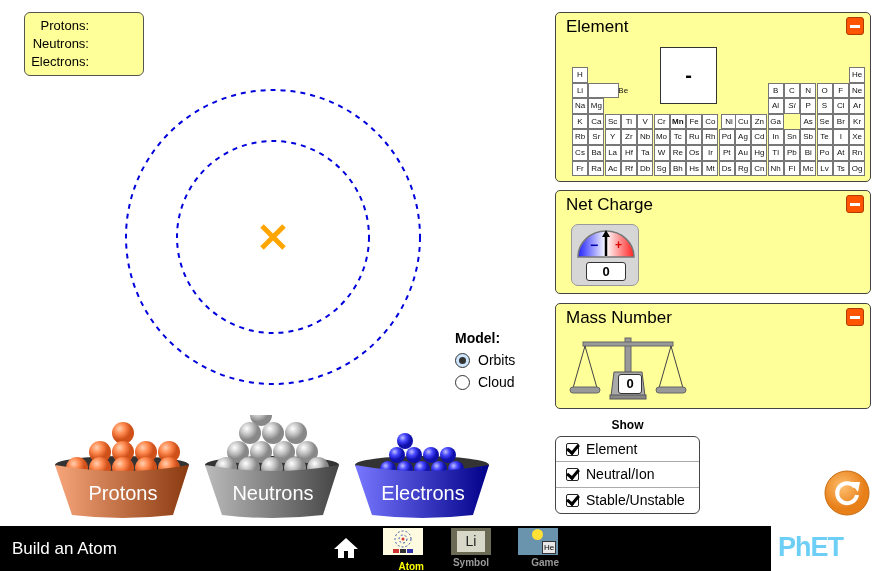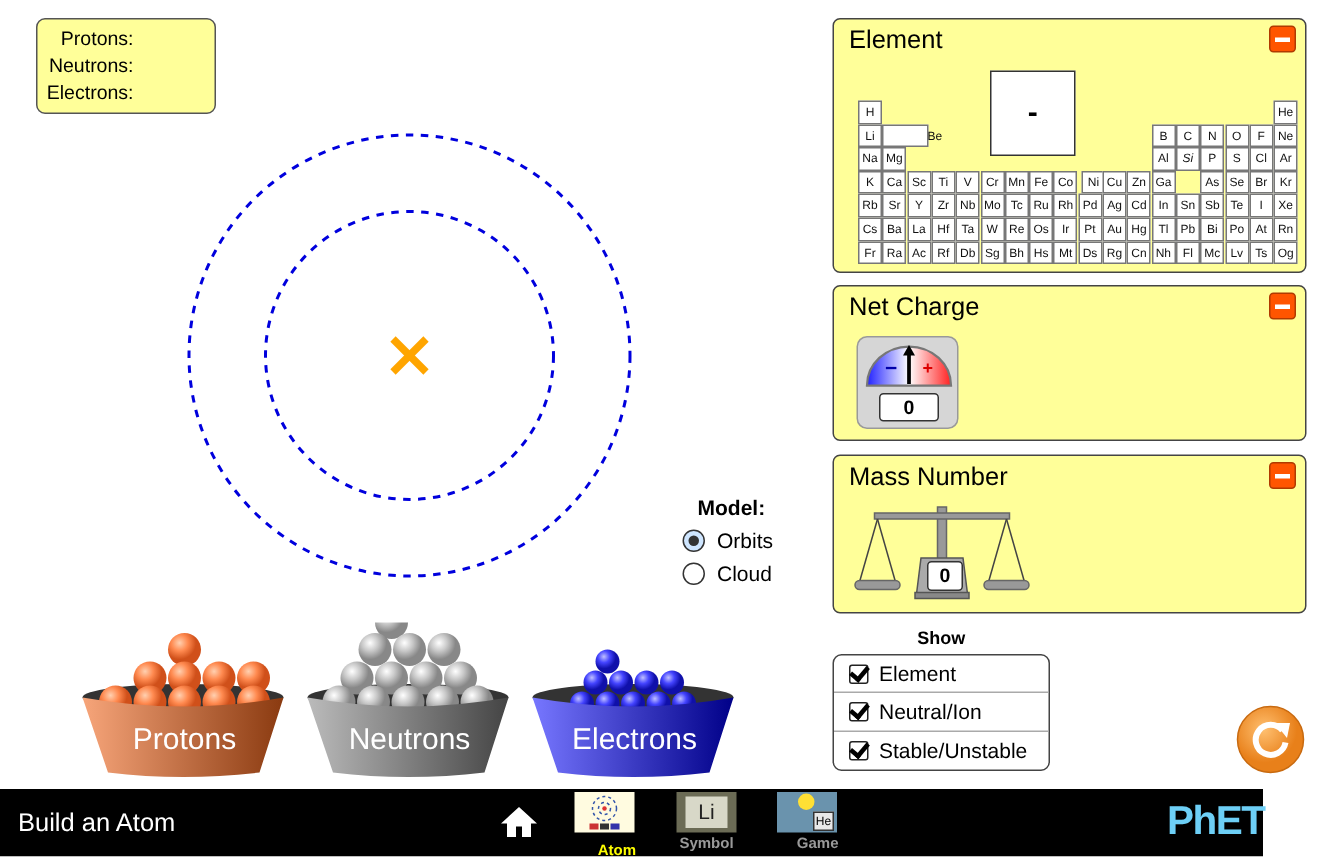--- a/index.html
+++ b/index.html
@@ -16,21 +16,21 @@
   .elem-box { position: absolute; left: 104px; top: 34px; width: 57px; height: 57px; background: #fff; border: 1px solid #333; font-size: 20px; font-weight: bold; text-align: center; line-height: 55px; }
   .radio-row { position: absolute; left: 455px; font-size: 14px; display: flex; align-items: center; gap: 8px; cursor: pointer; }
   .radio { width: 15px; height: 15px; border: 1px solid #333; border-radius: 50%; background: #fff; position: relative; }
   .radio.on { background: #cfe6ff; }
   .radio.on::after { content: ""; position: absolute; left: 3px; top: 3px; width: 7px; height: 7px; border-radius: 50%; background: #333; }
   .show-box { position: absolute; left: 555px; top: 436px; width: 145px; height: 78px; border: 1px solid #444; border-radius: 6px; background: #fff; }
   .show-row { height: 25.3px; border-bottom: 1px solid #aaa; display: flex; align-items: center; padding-left: 10px; gap: 7px; font-size: 14px; cursor: pointer; }
   .show-row:last-child { border-bottom: none; }
   .cb { width: 13px; height: 13px; border: 1.5px solid #222; border-radius: 2px; position: relative; }
   .cb::after { content: ""; position: absolute; left: 2px; top: -2px; width: 5px; height: 9px; border: solid #000; border-width: 0 3px 3px 0; transform: rotate(40deg); }
-  .navbar { position: absolute; left: 0; top: 526px; width: 842px; height: 45px; background: #000; }
+  .navbar { position: absolute; left: 0; top: 526px; width: 771px; height: 45px; background: #000; }
   .nav-title { position: absolute; left: 12px; top: 13px; color: #fff; font-size: 17px; }
   .screen-btn { position: absolute; top: 2px; text-align: center; cursor: pointer; }
   .screen-btn .thumb { width: 40px; height: 27px; margin: 0 auto; }
   .screen-btn .lbl { font-size: 10px; font-weight: bold; margin-top: 2px; }
   .bucket-label { position: absolute; color: #fff; font-size: 20px; text-align: center; width: 140px; }
 </style>
 </head>
 <body>
 
 <div class="abs count-box">
@@ -70,21 +70,21 @@
       <div class="cell" style="left: 228.2px; top: 31.2px;">P</div>
       <div class="cell" style="left: 244.5px; top: 31.2px;">S</div>
       <div class="cell" style="left: 260.8px; top: 31.2px;">Cl</div>
       <div class="cell" style="left: 277.1px; top: 31.2px;">Ar</div>
       <div class="cell" style="left: 0px; top: 46.8px;">K</div>
       <div class="cell" style="left: 16.3px; top: 46.8px;">Ca</div>
       <div class="cell" style="left: 32.6px; top: 46.8px;">Sc</div>
       <div class="cell" style="left: 48.9px; top: 46.8px;">Ti</div>
       <div class="cell" style="left: 65.2px; top: 46.8px;">V</div>
       <div class="cell" style="left: 81.5px; top: 46.8px;">Cr</div>
-      <div class="cell" style="left: 97.8px; top: 46.8px;">Mn</div>
+      <div class="cell" style="left: 97.8px; top: 46.8px; font-weight: bold;">Mn</div>
       <div class="cell" style="left: 114.1px; top: 46.8px;">Fe</div>
       <div class="cell" style="left: 130.4px; top: 46.8px;">Co</div>
       <div class="cell" style="left: 149px; top: 46.8px;">Ni</div>
       <div class="cell" style="left: 163px; top: 46.8px;">Cu</div>
       <div class="cell" style="left: 179.3px; top: 46.8px;">Zn</div>
       <div class="cell" style="left: 195.6px; top: 46.8px;">Ga</div>
       <div class="cell" style="left: 211.9px; top: 46.8px; margin-top: 36px;">Ge</div>
       <div class="cell" style="left: 228.2px; top: 46.8px;">As</div>
       <div class="cell" style="left: 244.5px; top: 46.8px;">Se</div>
       <div class="cell" style="left: 260.8px; top: 46.8px;">Br</div>
@@ -179,21 +179,21 @@
     <line x1="103" y1="10" x2="91" y2="52" stroke="#444"></line>
       <line x1="103" y1="10" x2="115" y2="52" stroke="#444"></line>
     <rect x="2" y="51" width="30" height="6" rx="3" fill="#999" stroke="#666"></rect>
     <rect x="88" y="51" width="30" height="6" rx="3" fill="#999" stroke="#666"></rect>
     <path d="M43,60 L46,36 L74,36 L77,60 Z" fill="#aaa" stroke="#555"></path>
     <rect x="42" y="59" width="36" height="4" fill="#888" stroke="#555"></rect>
   </svg>
   <div class="abs" style="left:62px;top:70px;width:24px;height:20px;background:#fff;border:1px solid #333;border-radius:3px;font-size:13px;font-weight:bold;text-align:center;line-height:18px;">0</div>
 </div>
 
-<div class="abs" style="left:455px;top:330px;font-size:14px;font-weight:bold;margin-left:10px;">Model:</div>
+<div class="abs" style="left:455px;top:330px;font-size:14px;font-weight:bold;">Model:</div>
 <div class="radio-row" style="top:352px;">
   <span class="radio on"></span>
   <span>Orbits</span>
 </div>
 <div class="radio-row" style="top:374px;">
   <span class="radio"></span>
   <span>Cloud</span>
 </div>
 
 <div class="abs" style="left:555px;top:418px;width:145px;text-align:center;font-size:12px;font-weight:bold;">Show</div>

